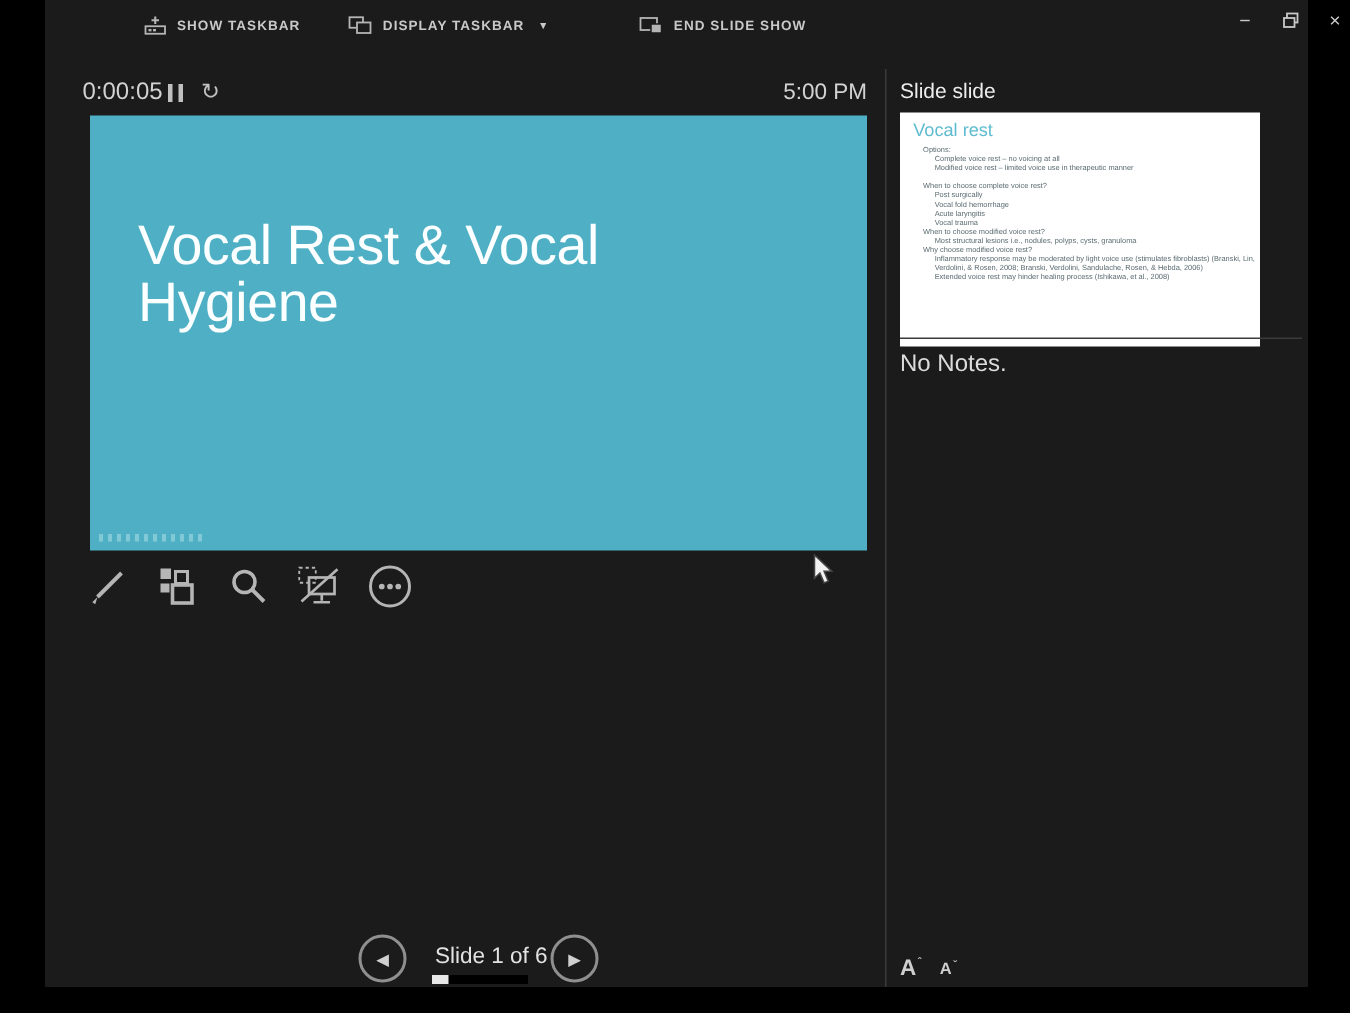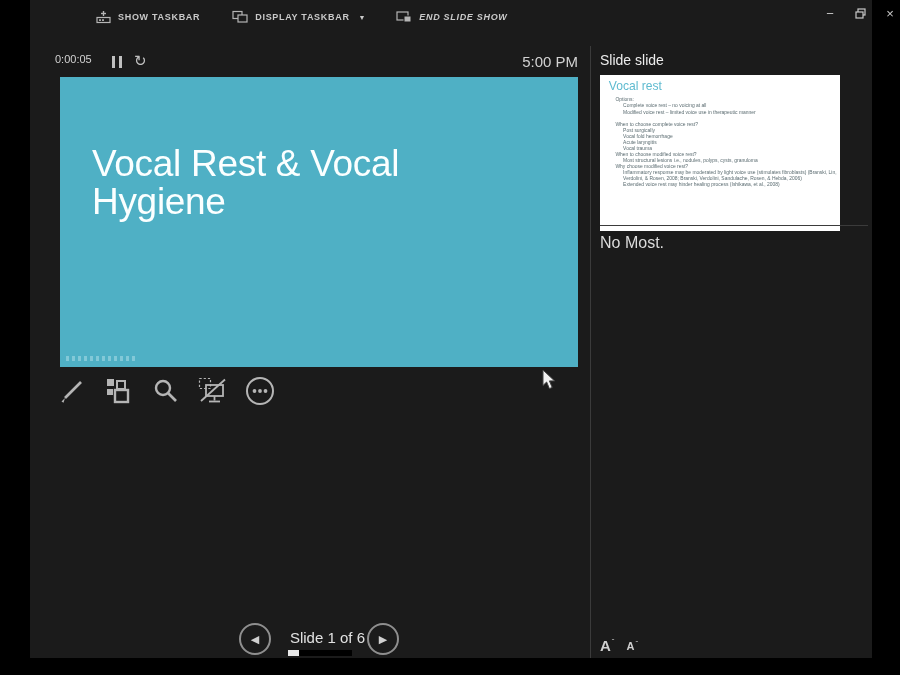--- a/index.html
+++ b/index.html
@@ -5,28 +5,28 @@
   html,body{margin:0;padding:0;background:#000;}
   .stage{position:relative;width:900px;height:675px;background:#000;overflow:hidden;
          font-family:"Liberation Sans",sans-serif;-webkit-font-smoothing:antialiased;}
   .window{position:absolute;left:30px;top:0;width:842px;height:658px;background:#1b1b1b;}
 
   
   .titlebar{position:absolute;left:0;top:0;width:100%;height:34px;display:flex;align-items:center;padding-left:34px;}
   .tb-item{display:flex;align-items:center;gap:7px;color:#c9c9c9;font-size:9px;font-weight:bold;
            letter-spacing:.7px;cursor:default;}
   .tb-item svg{display:block;}
-  #tb1{margin-left:32px;} #tb2{margin-left:32px;} #tb3{margin-left:30px;font-style:italic;}
+  #tb1{margin-left:32px;} #tb2{margin-left:32px;} #tb3{margin-left:60px;}
   .caret{font-size:7px;color:#c9c9c9;margin-left:2px;}
   .winbtns{position:absolute;right:6px;top:4px;display:flex;gap:10px;align-items:center;}
   .winbtn{width:20px;height:18px;display:flex;align-items:center;justify-content:center;
           color:#c9c9c9;font-size:13px;}
 
   
-  .elapsed{position:absolute;left:25px;top:53px;font-size:11px;color:#d2d2d2;}
+  .elapsed{position:absolute;left:25px;top:53px;font-size:16px;color:#d2d2d2;}
   .pause-btn{position:absolute;left:82px;top:56px;display:flex;gap:4px;}
   .pause-btn i{display:block;width:3px;height:12px;background:#c0c0c0;}
   .restart-btn{position:absolute;left:104px;top:52px;font-size:15px;color:#c0c0c0;}
   .clock{position:absolute;left:463px;top:53px;width:85px;text-align:right;font-size:15px;color:#d2d2d2;}
 
   
   .slide{position:absolute;left:30px;top:77px;width:518px;height:290px;background:#4FB0C5;}
   .slide-title{position:absolute;left:32px;top:68px;width:420px;color:#fbffff;
                font-size:37px;line-height:38px;letter-spacing:-.3px;}
   .slide-footer-marks{position:absolute;left:6px;bottom:6px;width:72px;height:5px;opacity:.4;
@@ -192,21 +192,21 @@
             <div class="th-line ind2">Vocal trauma</div>
             <div class="th-line ind1">When to choose modified voice rest?</div>
             <div class="th-line ind2">Most structural lesions i.e., nodules, polyps, cysts, granuloma</div>
             <div class="th-line ind1">Why choose modified voice rest?</div>
             <div class="th-line ind2">Inflammatory response may be moderated by light voice use (stimulates fibroblasts) (Branski, Lin, Verdolini, &amp; Rosen, 2008; Branski, Verdolini, Sandulache, Rosen, &amp; Hebda, 2006)</div>
             <div class="th-line ind2">Extended voice rest may hinder healing process (Ishikawa, et al., 2008)</div>
           </div>
       </div>
     </div>
     <div class="hsep"></div>
-    <div class="no-notes">No Most.</div>
+    <div class="no-notes">No Notes.</div>
 
     <div class="font-btns">
       <div class="fbtn">
         <span class="A1">A</span>
         <span class="mark">ˆ</span>
       </div>
       <div class="fbtn">
         <span class="A2">A</span>
         <span class="mark">ˇ</span>
       </div>

